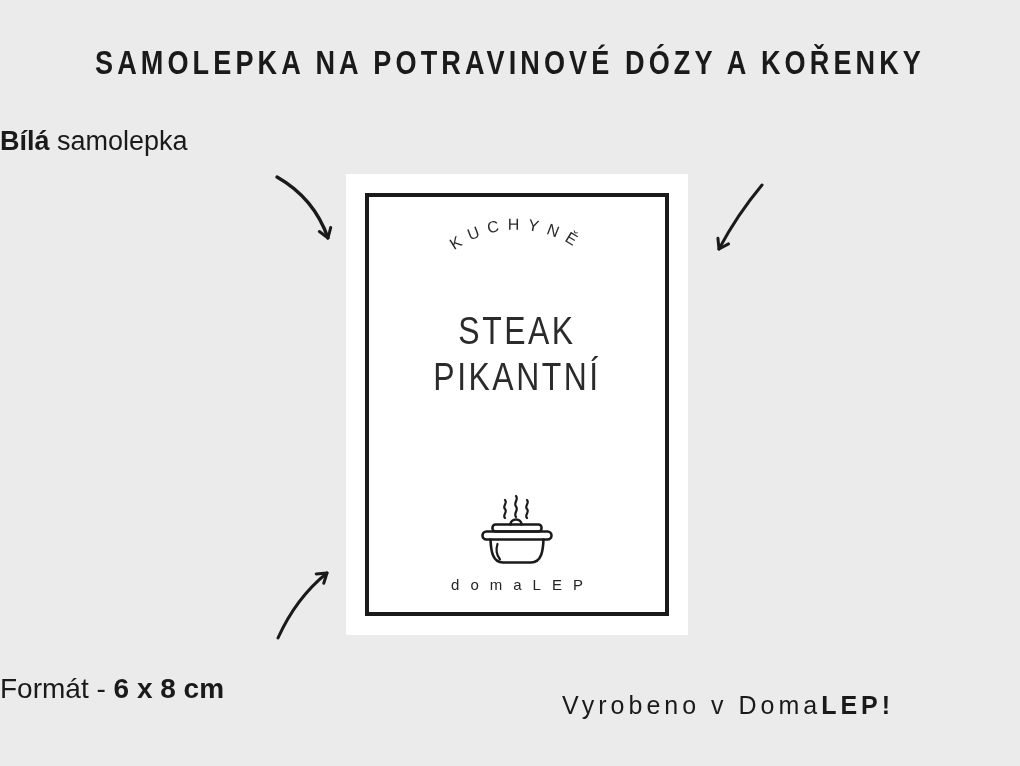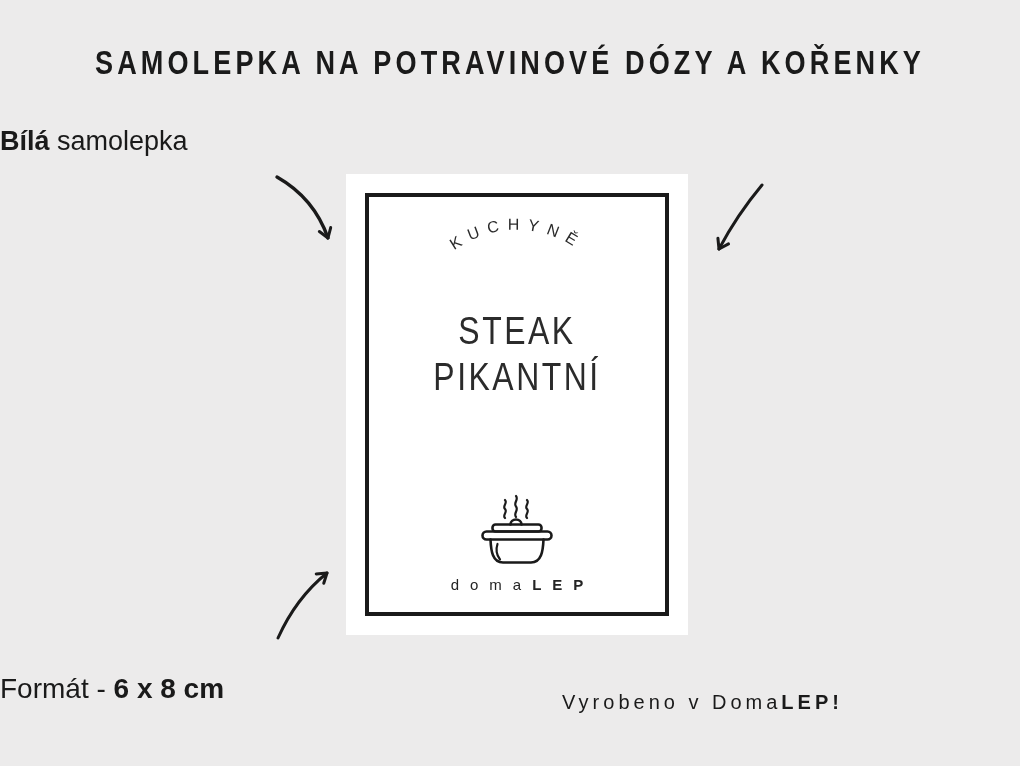--- a/index.html
+++ b/index.html
@@ -32,21 +32,21 @@
     text-align: left;
     white-space: nowrap;
     color: var(--ink, #1a1a1a);
   }
   .note b { font-weight: 700; }
   .note-left  { left: 0;   top: 126px; width: 476px; }
   .note-right { left: 518px; top: 126px; width: 502px; }
   .note-format { left: 0; top: 649px; width: 444px; font-size: 28px; margin-top: 24px; }
   .note-credit {
     left: 562px; top: 691px; width: 458px;
-    font-size: 20px; letter-spacing: 4px;
+    font-size: 25px; letter-spacing: 4px;
   }
   .arrows {
     position: absolute;
     left: 0; top: 0;
     pointer-events: none;
   }
   .card {
     position: absolute;
     left: 346px; top: 174px;
     width: 342px; height: 461px;
@@ -88,21 +88,21 @@
   .brand {
     position: absolute;
     left: 0; right: 0; top: 402px;
     text-align: center;
     font-size: 15px;
     letter-spacing: 11px;
     padding-left: 11px;
     color: #242424;
     white-space: nowrap;
   }
-  .brand b { font-weight: 700; margin-top: 8px; }
+  .brand b { font-weight: 400; margin-top: 8px; }
   .stroke-ink { stroke: var(--ink, #1a1a1a); fill: none; }
 </style>
 </head>
 <body>
 
 <div class="stage">
 
   <h1 class="page-title">SAMOLEPKA NA POTRAVINOVÉ DÓZY A KOŘENKY</h1>
 
   <div class="note note-left"><b>Bílá</b><span> samolepka</span></div>

